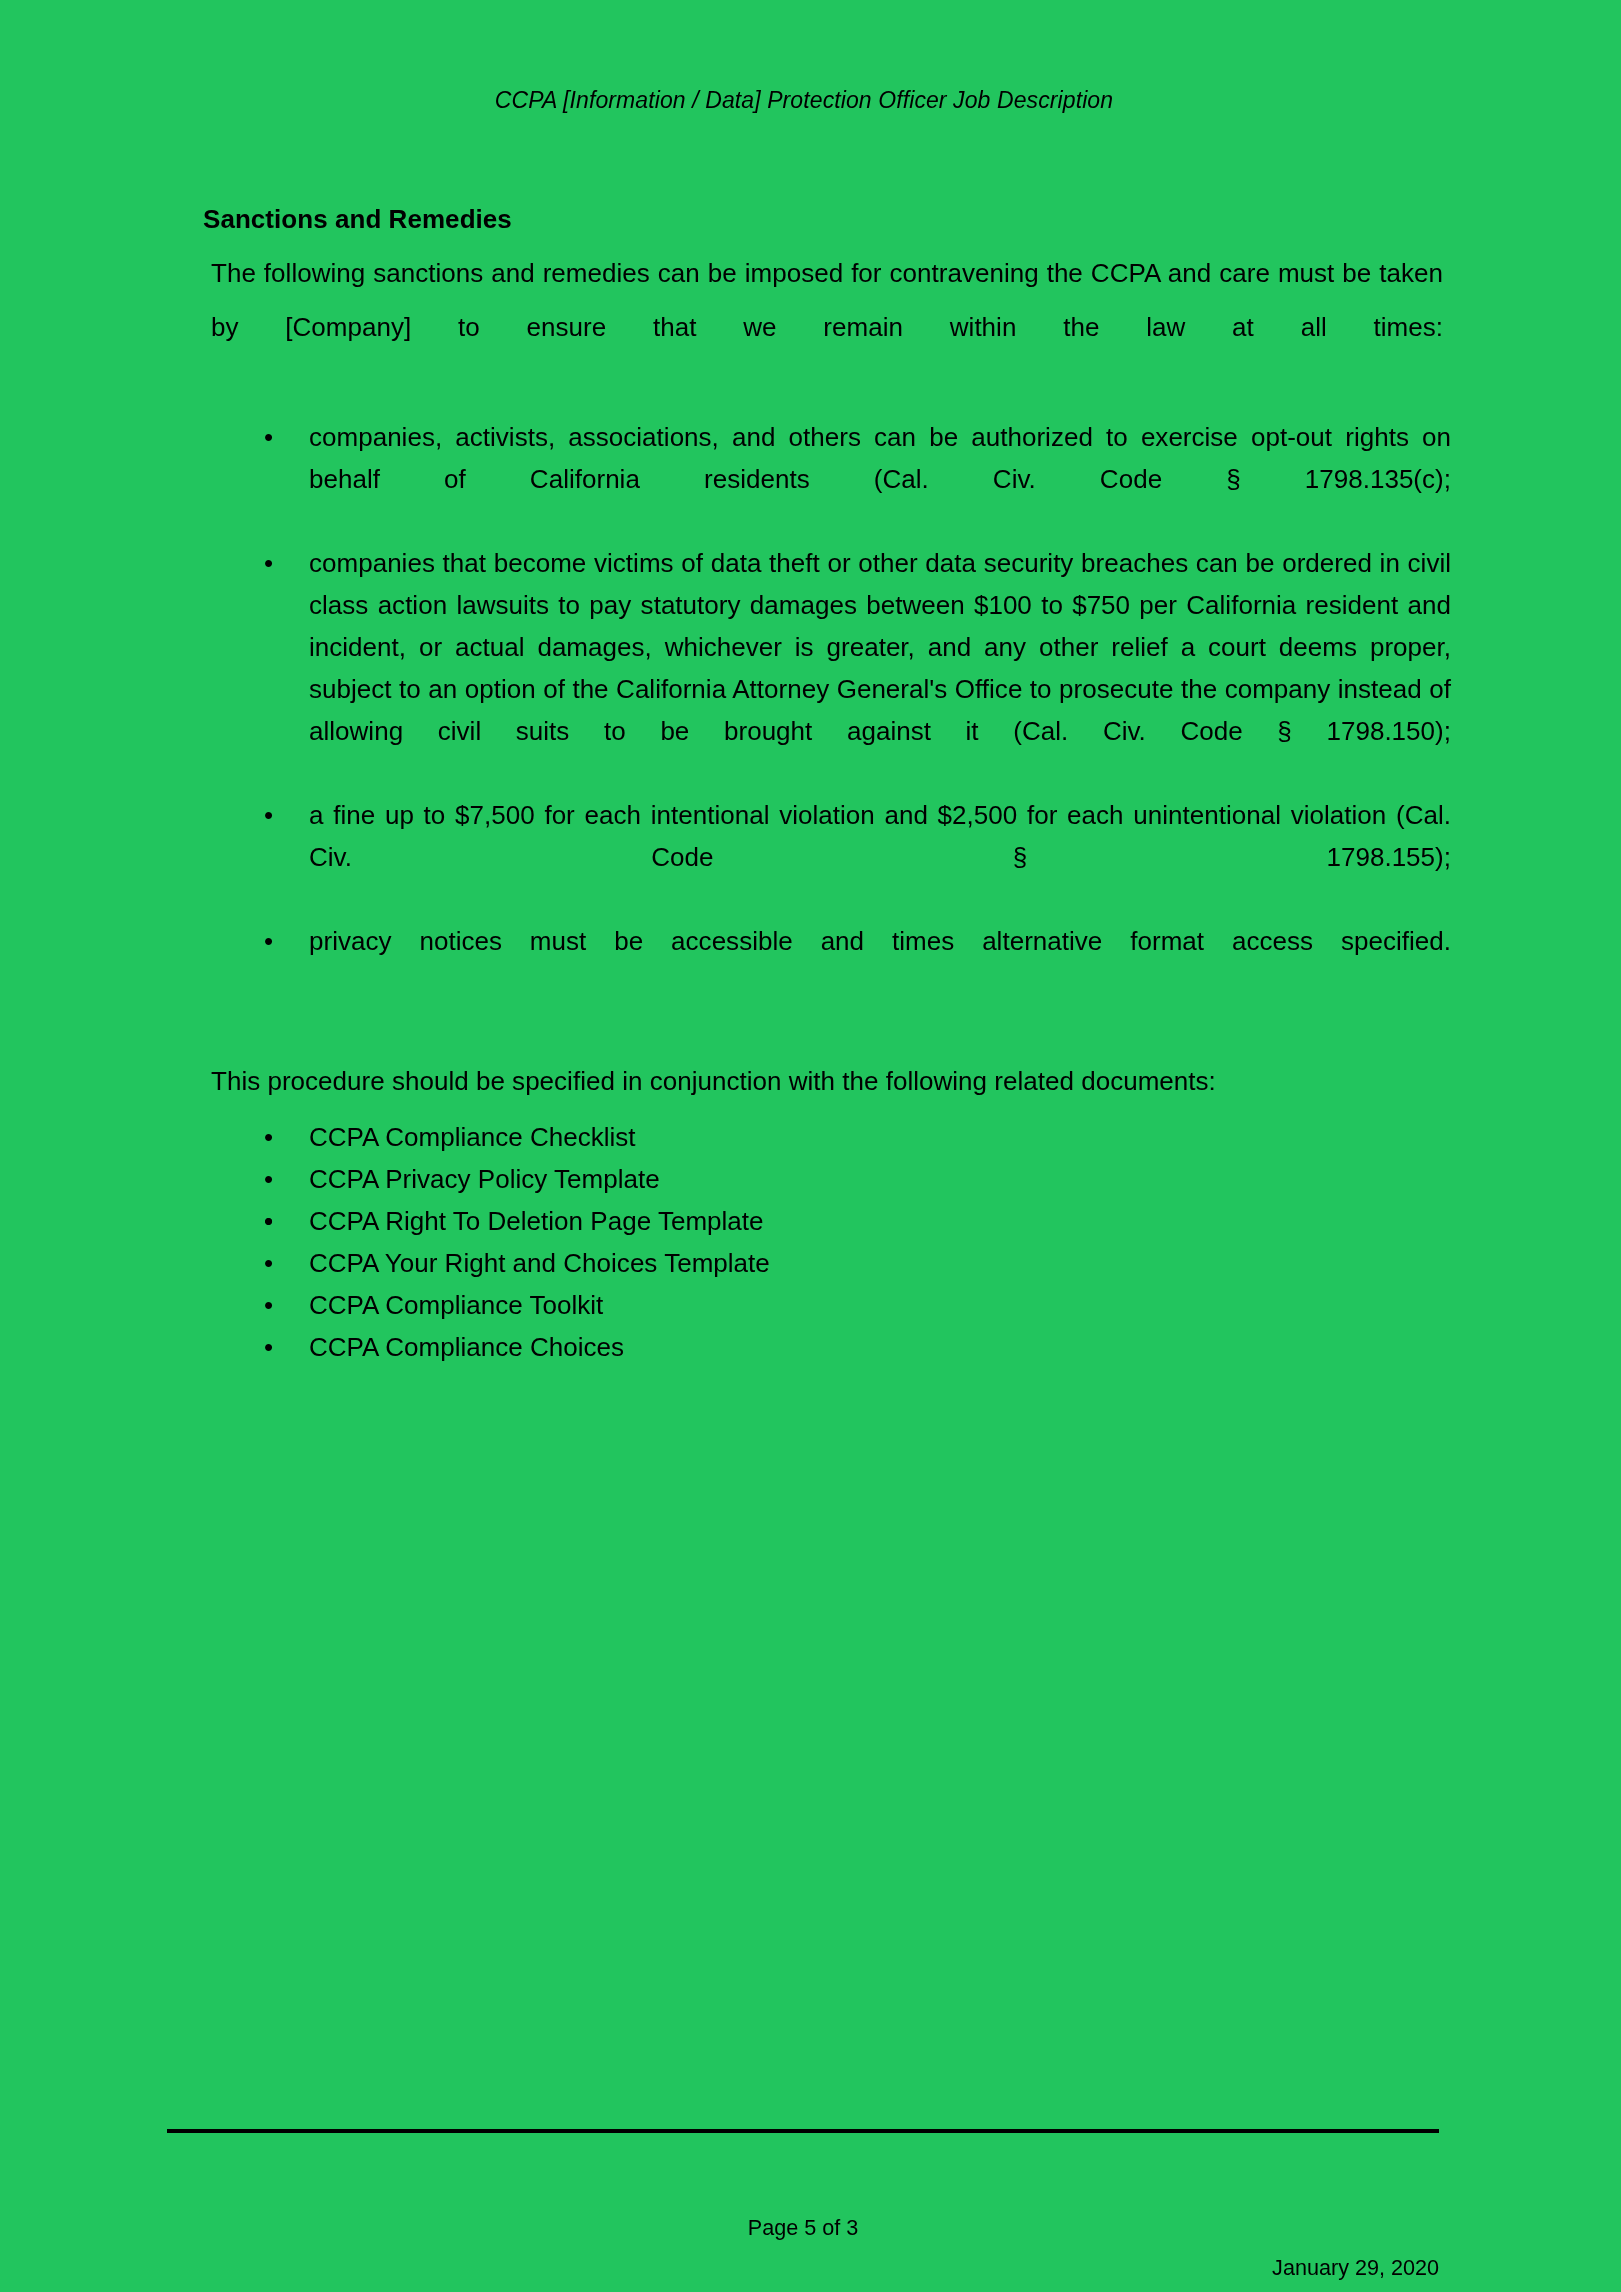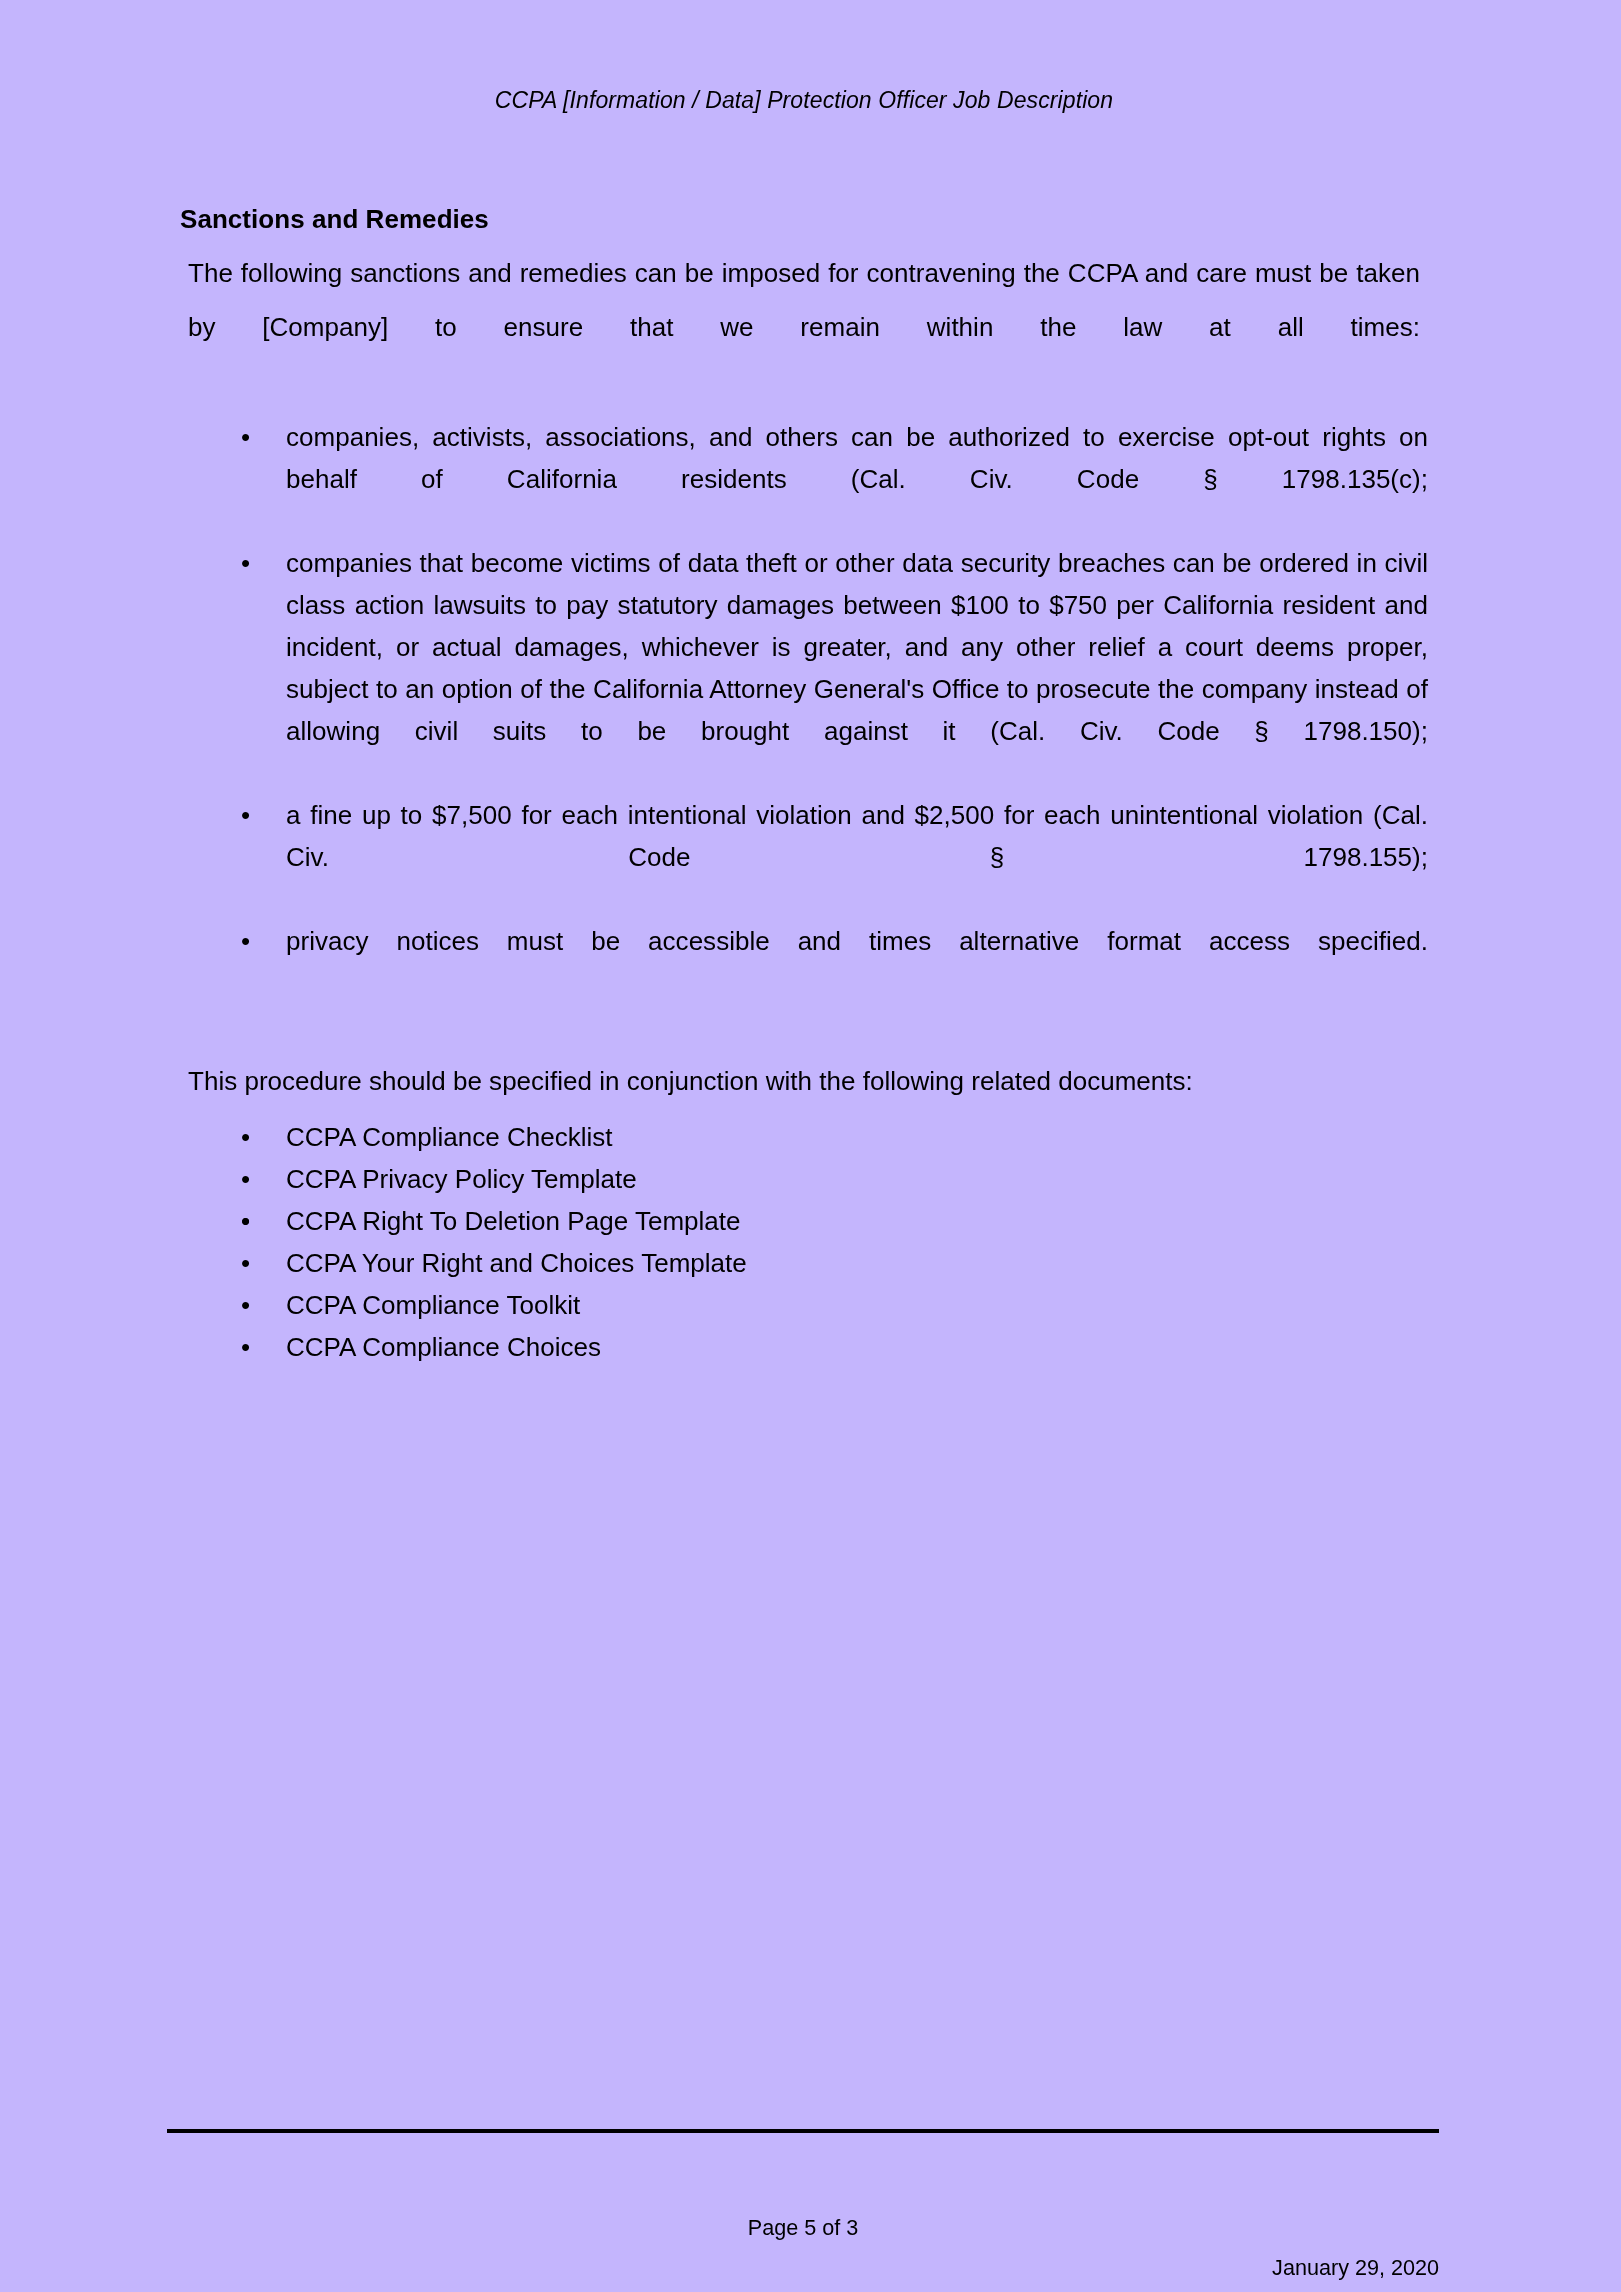--- a/index.html
+++ b/index.html
@@ -9,21 +9,21 @@
     background: #ffffff;
   }
   body {
     font-family: "Liberation Sans", sans-serif;
     color: #000000;
   }
   .page {
     position: relative;
     width: 1621px;
     height: 2293px;
-    background: #c4b5fd;
+    background: #22c55e;
     margin: 0 auto;
     overflow: hidden;
     box-sizing: border-box;
   }
 
   
   .doc-header {
     position: absolute;
     top: 86px;
     left: 167px;
@@ -33,21 +33,21 @@
     font-size: 23px;
     line-height: 29px;
     letter-spacing: 0.1px;
     color: #000;
   }
 
   
   .body-block {
     position: absolute;
     top: 201px;
-    left: 180px;
+    left: 203px;
     width: 1248px;
   }
 
   .section-title {
     font-weight: bold;
     font-size: 26px;
     line-height: 37px;
     margin: 0 0 0 0;
     letter-spacing: 0.05px;
   }

